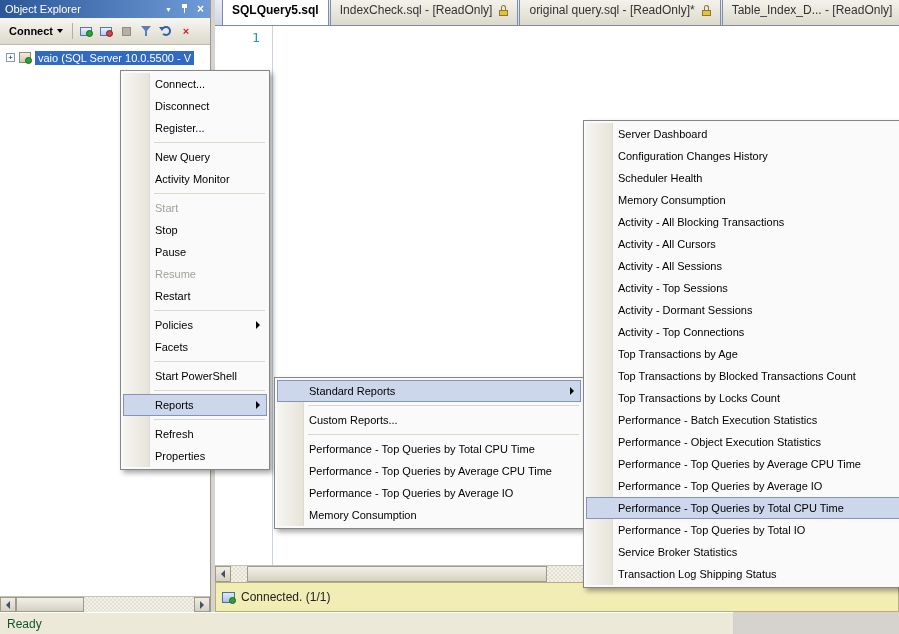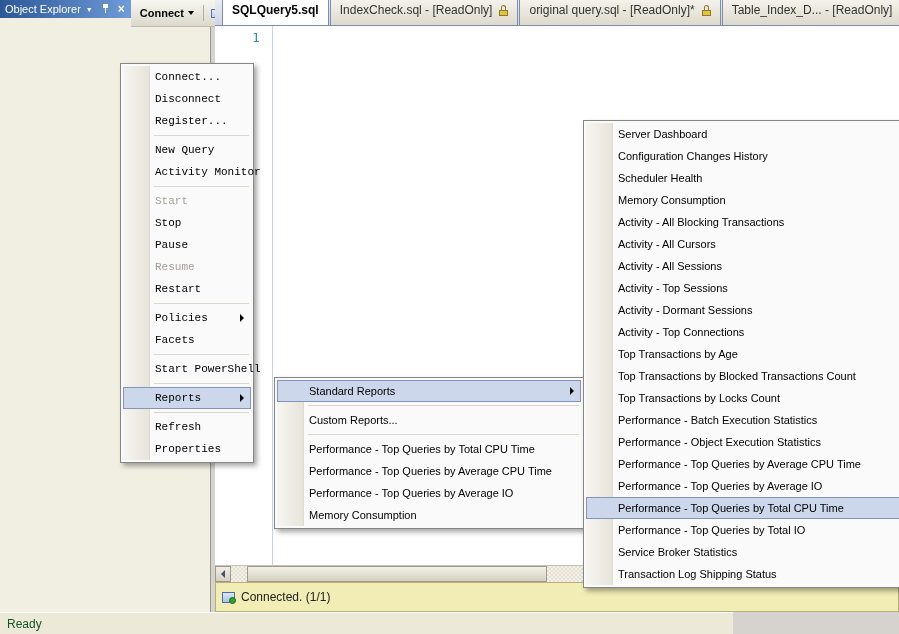--- a/index.html
+++ b/index.html
@@ -2,21 +2,21 @@
 <html><head>
 <meta charset="utf-8">
 <style>
   * { margin:0; padding:0; box-sizing:border-box; }
   html,body { width:899px; height:634px; }
   body { font-family:"Liberation Sans", sans-serif; font-size:12px; background:#d6d3ce; overflow:hidden; position:relative; }
 
   #app { position:absolute; inset:0; }
 
   
-  #object-explorer { position:absolute; left:0; top:0; width:211px; height:612px; background:#f1efe2; border-right:1px solid #9b988b; display:flex; }
+  #object-explorer { position:absolute; left:0; top:0; width:211px; height:612px; background:#f1efe2; border-right:1px solid #9b988b; display:flex; flex-direction:column; }
   .oe-titlebar { height:18px; flex:0 0 18px; background:linear-gradient(to right,#2b5797,#6f9bd8); color:#fff; display:flex; align-items:center; padding:0 2px 0 5px; }
   .oe-title { flex:1; font-size:11px; white-space:nowrap; overflow:hidden; }
   .oe-btn { width:15px; height:14px; margin-left:1px; display:flex; align-items:center; justify-content:center; color:#fff; cursor:default; }
   .chev { font-size:7px; line-height:1; }
   .x { font-size:12px; font-weight:bold; line-height:1; }
   .pin-icon { position:relative; width:7px; height:10px; display:inline-block; }
   .pin-icon::before { content:""; position:absolute; top:0; left:1px; width:5px; height:4px; background:#fff; }
   .pin-icon::after { content:""; position:absolute; top:4px; left:3px; width:1px; height:5px; background:#fff; }
 
   .oe-toolbar { height:27px; flex:0 0 27px; background:linear-gradient(#f7f6f1,#dcd9cc); border-bottom:1px solid #bdbaa9; display:flex; align-items:center; padding:0 3px; }
@@ -80,21 +80,21 @@
   .menu { position:absolute; background:#fafafa; border:1px solid #868686; box-shadow:3px 3px 5px rgba(0,0,0,.35); padding:2px; z-index:50; font-size:11px; }
   .menu::before { content:""; position:absolute; left:2px; top:2px; bottom:2px; width:26px; background:linear-gradient(to right,#f6f5f1,#e7e4da); border-right:1px solid #dedbd2; }
   .menu-items { position:relative; }
   .menu-item { height:22px; display:flex; align-items:center; padding:0 18px 0 32px; position:relative; white-space:nowrap; color:#000; cursor:default; }
   .menu-item.disabled { color:#a3a09a; }
   .menu-item.highlight { background:#ccd7eb; box-shadow:inset 0 0 0 1px #8393ba; }
   .menu-sep { height:1px; background:#d9d6cb; margin:3px 2px 3px 31px; }
   .mi-arrow { display:none; position:absolute; right:7px; top:7px; width:0; height:0; border-left:4px solid #000; border-top:4px solid transparent; border-bottom:4px solid transparent; }
   .menu-item.submenu .mi-arrow { display:block; }
 
-  #context-menu { left:120px; top:63px; width:134px;font-family:Liberation Mono, monospace; }
+  #context-menu { left:120px; top:70px; width:150px; }
   #reports-menu { left:274px; top:377px; width:310px; }
   #standard-reports-menu { left:583px; top:120px; width:332px; }
 </style>
 </head>
 <body>
 
 <div id="app">
 
   <div id="object-explorer">
     <div class="oe-titlebar">

